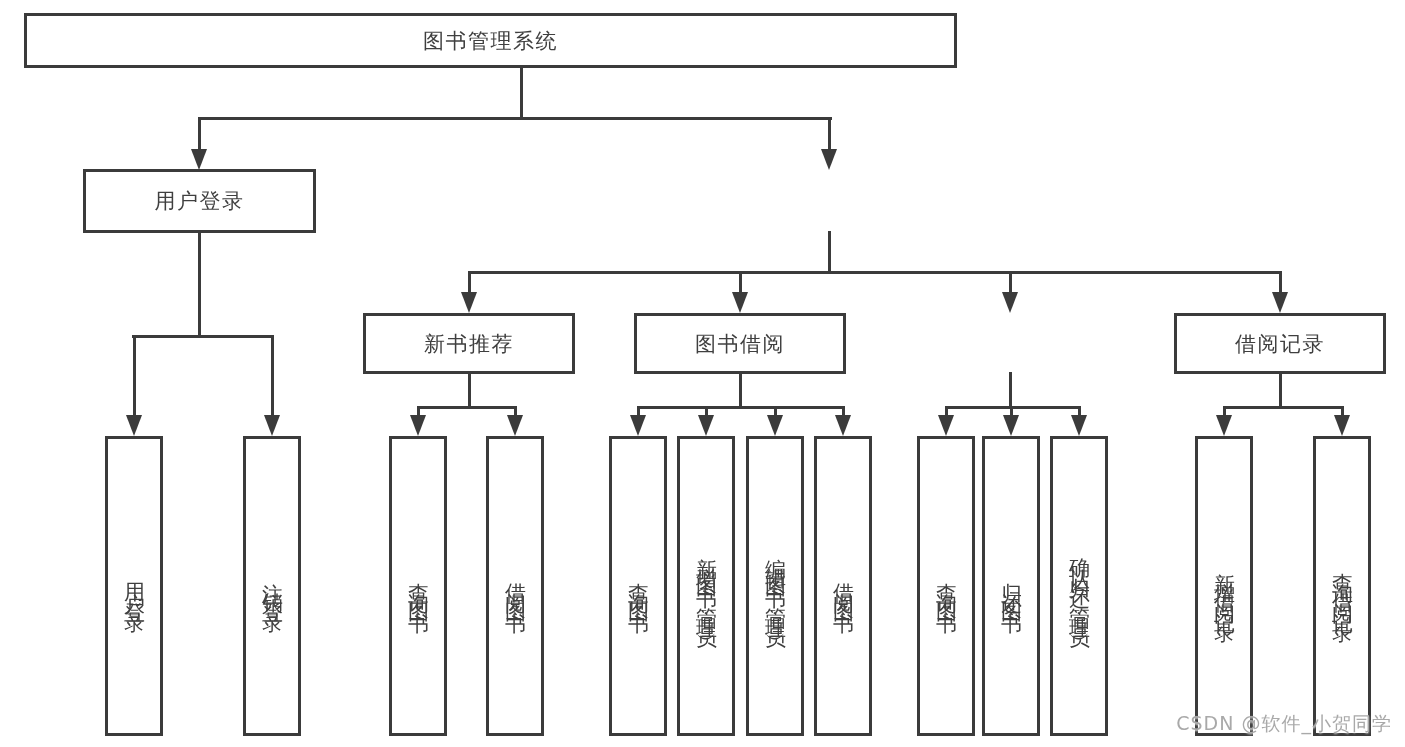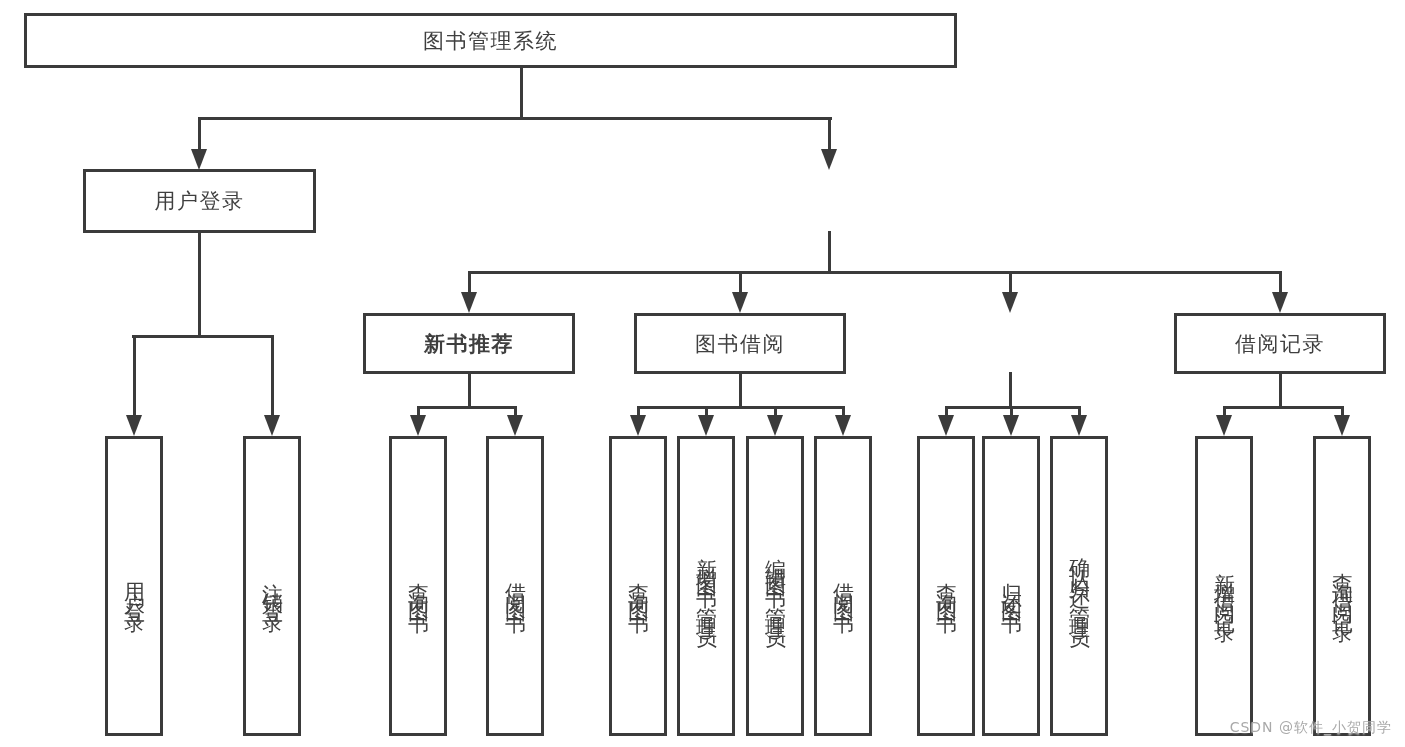--- a/index.html
+++ b/index.html
@@ -20,21 +20,21 @@
   .arrow{position:absolute;width:17px;}
   .arrow::before{
     content:"";position:absolute;left:7px;top:0;bottom:17px;width:3px;background:#3b3b3b;
   }
   .arrow::after{
     content:"";position:absolute;left:0;bottom:0;width:0;height:0;
     border-left:8.5px solid transparent;border-right:8.5px solid transparent;
     border-top:21px solid #3b3b3b;
   }
   .watermark{
-    position:absolute;right:13px;bottom:10px;font-size:14px;color:#a9a9a9;
+    position:absolute;right:13px;bottom:10px;font-size:19px;color:#a9a9a9;
     letter-spacing:1px;text-shadow:0 1px 2px rgba(255,255,255,.9);z-index:5;white-space:nowrap;
   }
 </style>
 </head>
 <body>
 
 <div class="canvas">
 
   <div class="box hbox" style="left:24px;top:13px;width:933px;height:55px;">
     <span>图书管理系统</span>
@@ -54,21 +54,21 @@
   <div class="arrow" style="left:125.5px;top:335px;height:101px;"></div>
   <div class="arrow" style="left:263.5px;top:335px;height:101px;"></div>
 
   <div class="line" style="left:827.5px;top:231px;width:3px;height:43px;"></div>
   <div class="line" style="left:468px;top:271px;width:814px;height:3px;"></div>
   <div class="arrow" style="left:460.5px;top:271px;height:42px;"></div>
   <div class="arrow" style="left:731.5px;top:271px;height:42px;"></div>
   <div class="arrow" style="left:1001.5px;top:271px;height:42px;"></div>
   <div class="arrow" style="left:1271.5px;top:271px;height:42px;"></div>
 
-  <div class="box hbox" style="left:363px;top:313px;width:212px;height:61px;font-weight:bold;">
+  <div class="box hbox" style="left:363px;top:313px;width:212px;height:61px;">
     <span>新书推荐</span>
   </div>
   <div class="box hbox" style="left:634px;top:313px;width:212px;height:61px;">
     <span>图书借阅</span>
   </div>
   <div class="box hbox" style="left:1174px;top:313px;width:212px;height:61px;align-items:center;">
     <span>借阅记录</span>
   </div>
 
   <div class="line" style="left:467.5px;top:372px;width:3px;height:37px;"></div>

